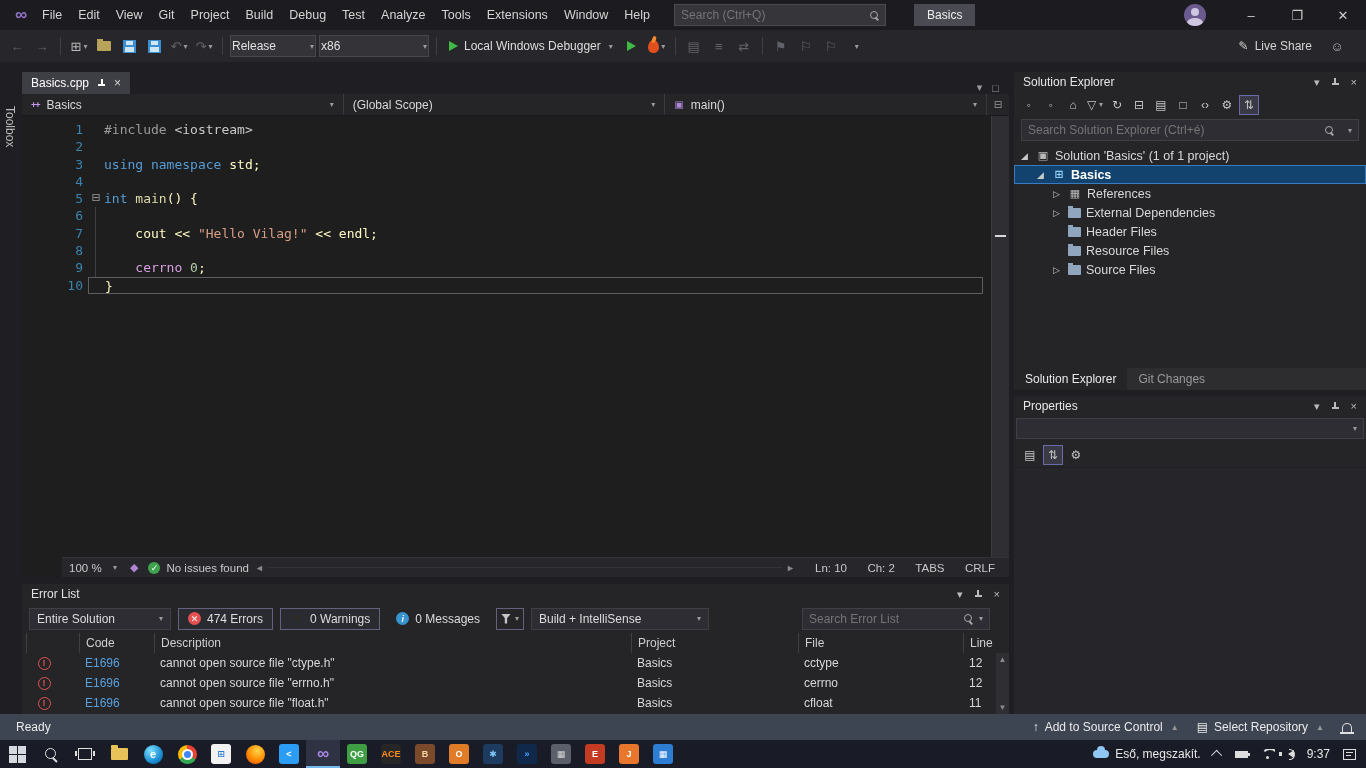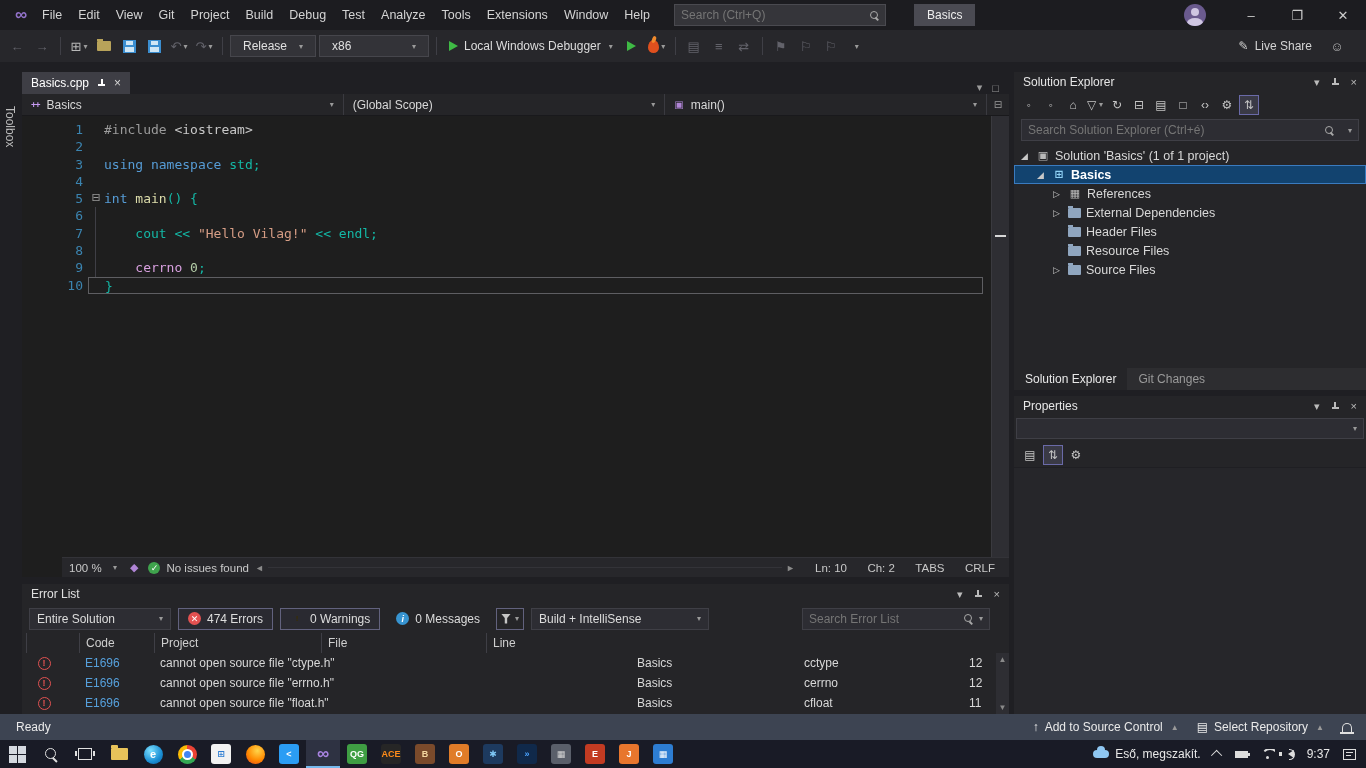--- a/index.html
+++ b/index.html
@@ -19,21 +19,21 @@
 .avatar::before{content:"";position:absolute;top:4px;left:7px;width:8px;height:8px;border-radius:50%;background:#cfc6e2;}
 .avatar::after{content:"";position:absolute;top:14px;left:3px;width:16px;height:10px;border-radius:50%;background:#cfc6e2;}
 .win-btn{width:46px;height:30px;display:flex;align-items:center;justify-content:center;color:#cccccc;font-size:13px;}
 
 
 .toolbar{height:32px;background:#27272b;display:flex;align-items:center;padding:0 6px;gap:3px;}
 .ti{min-width:22px;height:22px;display:flex;align-items:center;justify-content:center;color:#b8b8b8;font-size:13px;}
 .ti.dis{color:#62626a;}
 .caret{font-size:8px;color:#9a9a9a;margin-left:2px;}
 .sep{width:1px;height:18px;background:#3f3f46;margin:0 4px;flex:none;}
-.dd{height:22px;background:#333338;border:1px solid #46464c;display:flex;align-items:center;padding:0 12px;font-size:12px;color:#e0e0e0;}
+.dd{height:22px;background:#333338;border:1px solid #46464c;display:flex;align-items:center;padding:0 1px;font-size:12px;color:#e0e0e0;}
 .dd .caret{margin-left:auto;padding-left:8px;}
 .dd.release{width:86px;}
 .dd.platform{width:110px;}
 .run-btn{display:flex;align-items:center;gap:6px;padding:0 5px;color:#dddddd;height:22px;}
 .play{width:0;height:0;border-left:9px solid #3fba45;border-top:5.5px solid transparent;border-bottom:5.5px solid transparent;flex:none;}
 .flame{width:11px;height:13px;background:#e0501e;border-radius:50% 50% 50% 50%/60% 60% 40% 40%;position:relative;}
 .flame::before{content:"";position:absolute;top:-4px;left:4px;width:4px;height:7px;background:#f08a2c;border-radius:50%;transform:rotate(18deg);}
 .floppy{width:13px;height:13px;background:#3b8ed0;position:relative;}
 .floppy::before{content:"";position:absolute;top:1px;left:3px;width:7px;height:4px;background:#cfe6f5;}
 .floppy::after{content:"";position:absolute;bottom:1px;left:2px;width:9px;height:5px;background:#cfe6f5;}
@@ -67,21 +67,21 @@
 
 .code-wrap{flex:1;position:relative;overflow:hidden;background:#1e1e1e;padding-top:5px;}
 .code-line{display:flex;height:17.3px;font-family:"DejaVu Sans Mono",monospace;font-size:13px;line-height:17.3px;}
 .gutter{width:66px;text-align:right;color:#3b84b0;padding-right:5px;flex:none;}
 .line-body{flex:1;display:flex;margin-right:26px;}
 .line-body.current{border:1px solid #5e5e62;}
 .fold{width:16px;flex:none;color:#9a9a9a;font-size:11px;text-align:center;position:relative;line-height:16px;font-family:"DejaVu Sans",sans-serif;}
 .fold.guide::before{content:"";position:absolute;left:7px;top:0;bottom:0;width:1px;background:#3f3f46;}
 .code-text{white-space:pre;}
 .c-kw{color:#569cd6;}.c-pp{color:#9b9b9b;}.c-inc{color:#c8c8c8;}.c-str{color:#d69d85;}
-.c-num{color:#b5cea8;}.c-ctrl{color:#d8a0df;}.c-fn{color:#dcdcaa;}.c-pl{color:#14b8a6;}
+.c-num{color:#b5cea8;}.c-ctrl{color:#d8a0df;}.c-fn{color:#dcdcaa;}.c-pl{color:#fef9c3;}
 .vscroll{position:absolute;right:0;top:0;bottom:0;width:18px;background:#2e2e33;border-left:1px solid #3a3a3f;}
 .vscroll .mark{position:absolute;left:3px;right:3px;top:119px;height:2px;background:#d8d8d8;}
 
 .editor-status{height:20px;background:#27272b;display:flex;align-items:center;font-size:11.5px;color:#c8c8c8;border-top:1px solid #333338;margin-left:40px;}
 .zoom{width:62px;display:flex;align-items:center;padding:0 7px;}
 .zoom .caret{margin-left:auto;}
 .intelli{color:#b085d6;margin:0 6px;font-size:11px;}
 .ok-dot{width:12px;height:12px;border-radius:50%;background:#3fa34d;color:#ffffff;font-size:9px;display:flex;align-items:center;justify-content:center;margin:0 6px 0 4px;flex:none;}
 .hscroll{flex:1;height:100%;display:flex;align-items:center;color:#8a8a8a;padding:0 6px;gap:4px;font-size:9px;}
 .hs-track{flex:1;height:1px;background:#333338;}
@@ -464,20 +464,21 @@
         <div class="el-search">
           <input placeholder="Search Error List" style="">
           <span class="mag"></span>
           <span class="caret">▾</span>
         </div>
       </div>
       <div class="el-grid">
         <div class="el-row head">
           <span class="cell c-ico"></span>
           <span class="cell c-code">Code</span>
+          <span class="cell c-desc">Description</span>
           <span class="cell c-proj">Project</span>
           <span class="cell c-file">File</span>
           <span class="cell c-line">Line</span>
         </div>
         <div>
             <div class="el-row">
               <span class="cell c-ico">
                 <span class="err-ico outline">!</span>
               </span>
               <span class="cell c-code">E1696</span>

